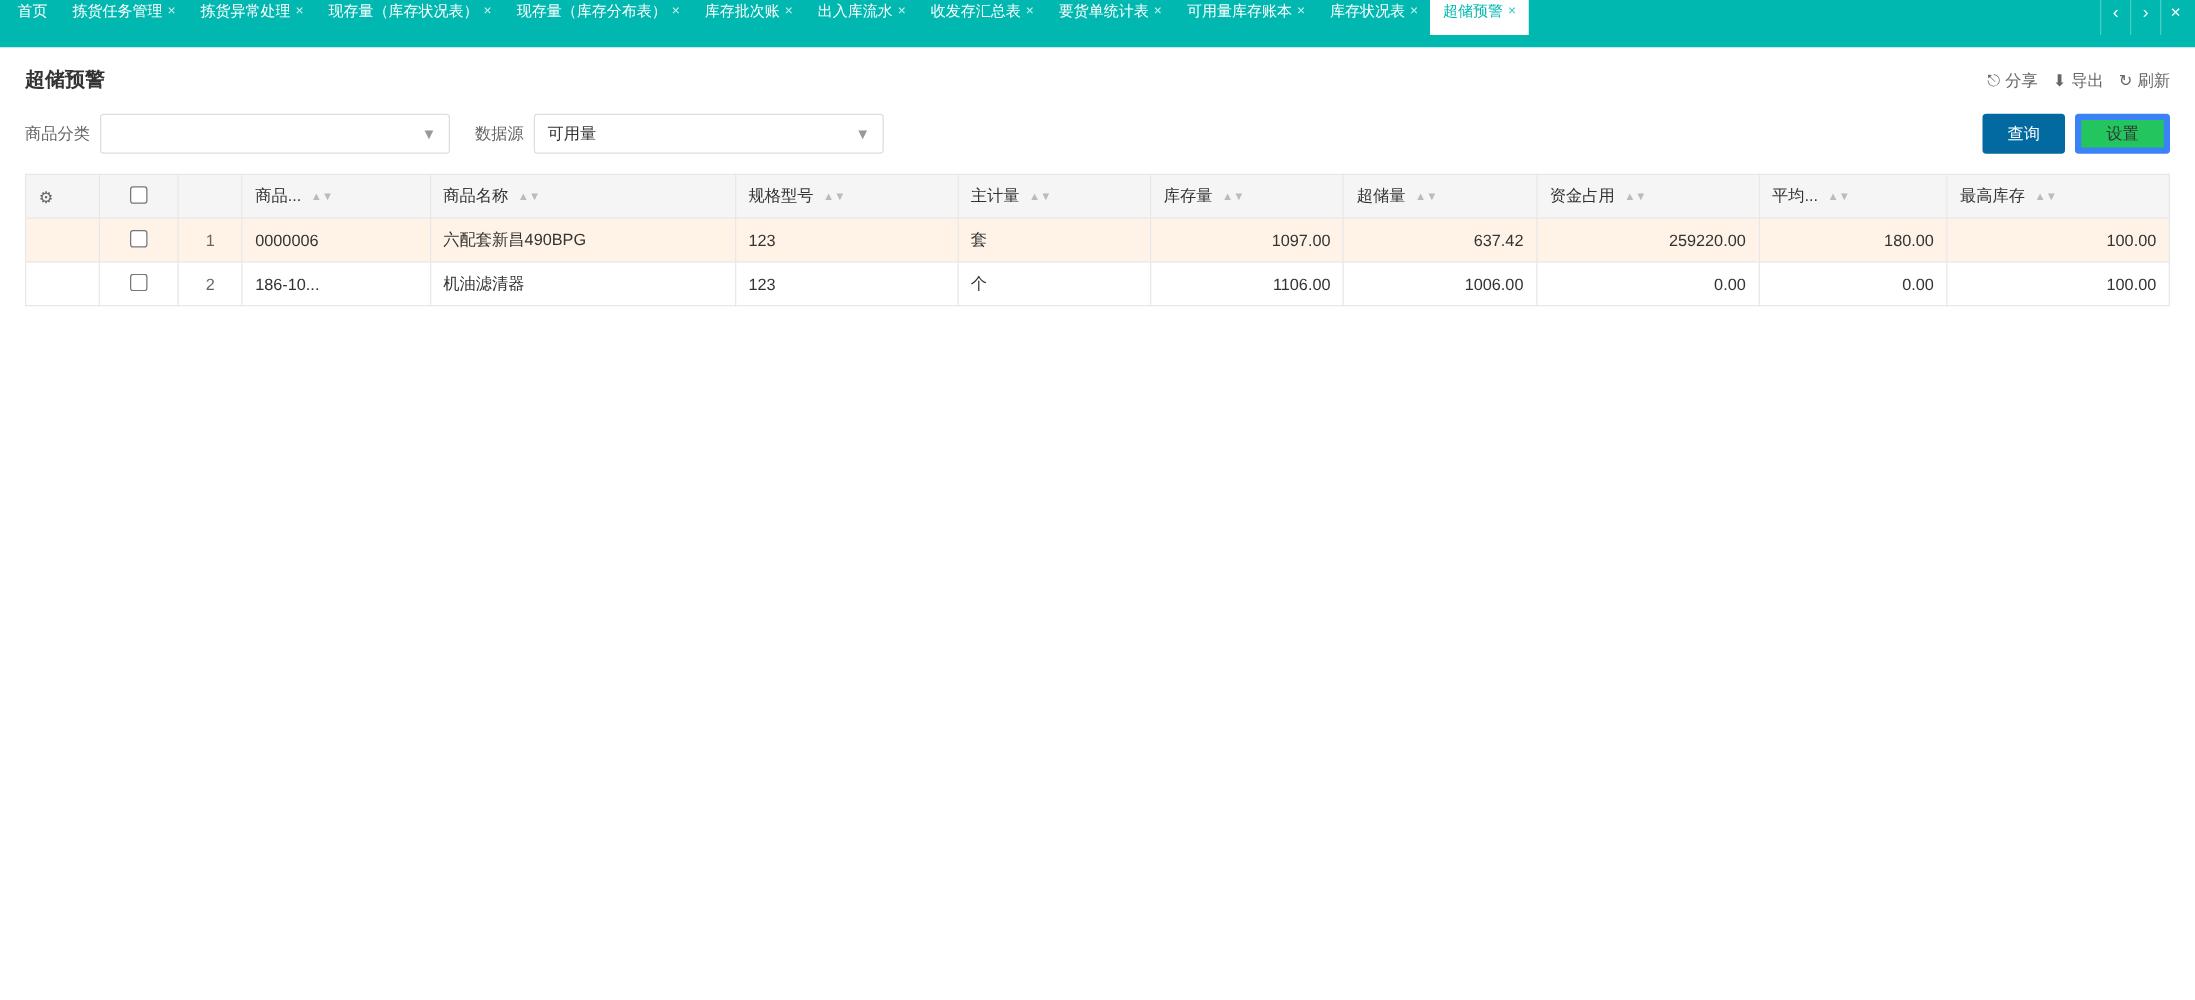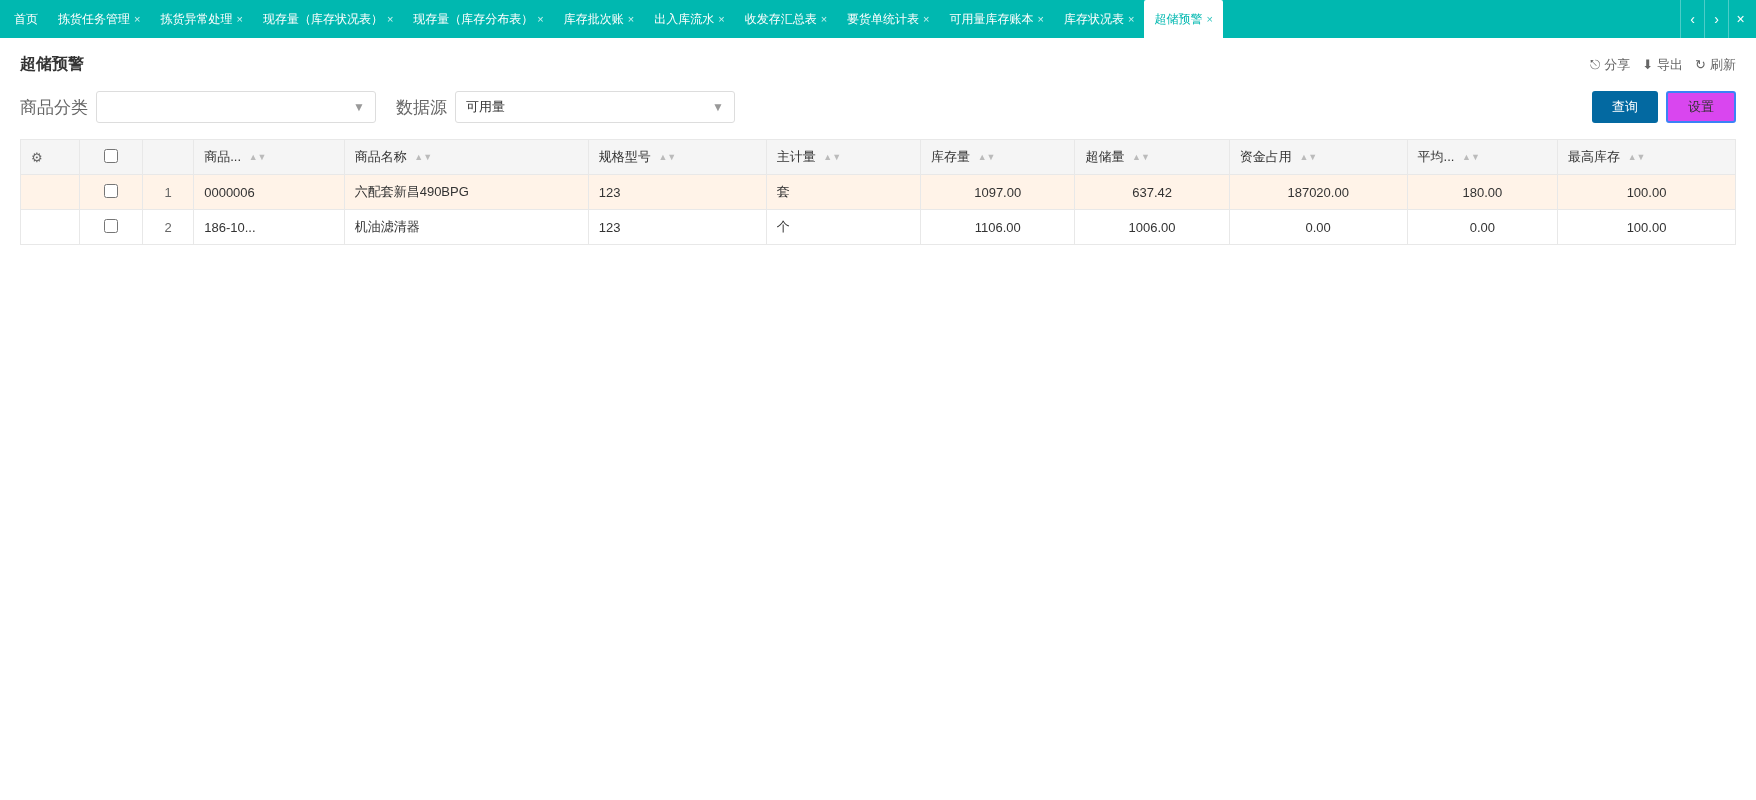--- a/index.html
+++ b/index.html
@@ -4,21 +4,21 @@
   <style>
     * { box-sizing: border-box; margin: 0; padding: 0; }
     body { font-family: "Microsoft YaHei", "PingFang SC", sans-serif; font-size: 13px; background: #f5f5f5; color: #333; }
 
     
     .top-nav {
       display: flex;
       align-items: flex-end;
       background: #00b8b0;
       height: 38px;
-      padding: 0 4px;
+      padding: 10px 4px;
       overflow: hidden;
       white-space: nowrap;
     }
     .nav-tab {
       display: inline-flex;
       align-items: center;
       padding: 0 10px;
       height: 38px;
       color: #fff;
       font-size: 12px;
@@ -92,21 +92,21 @@
       gap: 20px;
       margin-bottom: 16px;
     }
     .filter-item {
       display: flex;
       align-items: center;
       gap: 8px;
     }
     .filter-label {
       color: #666;
-      font-size: 17px;
+      font-size: 13px;
       white-space: nowrap;
     }
     .filter-select {
       display: flex;
       align-items: center;
       border: 1px solid #ddd;
       border-radius: 3px;
       padding: 4px 10px;
       background: #fff;
       cursor: pointer;
@@ -134,23 +134,23 @@
       background: #0369a1;
       color: #fff;
       border: none;
       padding: 0 20px;
       height: 32px;
       border-radius: 3px;
       cursor: pointer;
       font-size: 13px;
     }
     .btn-setting {
-      background: #d946ef;
+      background: #22c55e;
       color: #333;
-      border: 2px solid #3b82f6;
+      border: 5px solid #3b82f6;
       padding: 0 20px;
       height: 32px;
       border-radius: 3px;
       cursor: pointer;
       font-size: 13px;
     }
 
     
     .data-table {
       width: 100%;
@@ -194,21 +194,21 @@
       text-align: center;
     }
     .th-gear {
       text-align: center;
     }
     .gear-icon {
       cursor: pointer;
       color: #666;
     }
     .num-cell {
-      text-align: center;
+      text-align: right;
       margin-left: 32px;
     }
 
     
     input[type="checkbox"] {
       width: 14px;
       height: 14px;
       cursor: pointer;
     }
   </style>
@@ -366,21 +366,21 @@
         <td class="cb-cell">
           <input type="checkbox" style="">
         </td>
         <td class="row-num">1</td>
         <td>0000006</td>
         <td>六配套新昌490BPG</td>
         <td>123</td>
         <td>套</td>
         <td class="num-cell">1097.00</td>
         <td class="num-cell">637.42</td>
-        <td class="num-cell">187020.00</td>
+        <td class="num-cell">259220.00</td>
         <td class="num-cell">180.00</td>
         <td class="num-cell">100.00</td>
       </tr>
 
       <tr>
         <td></td>
         <td class="cb-cell">
           <input type="checkbox" style="">
         </td>
         <td class="row-num">2</td>

